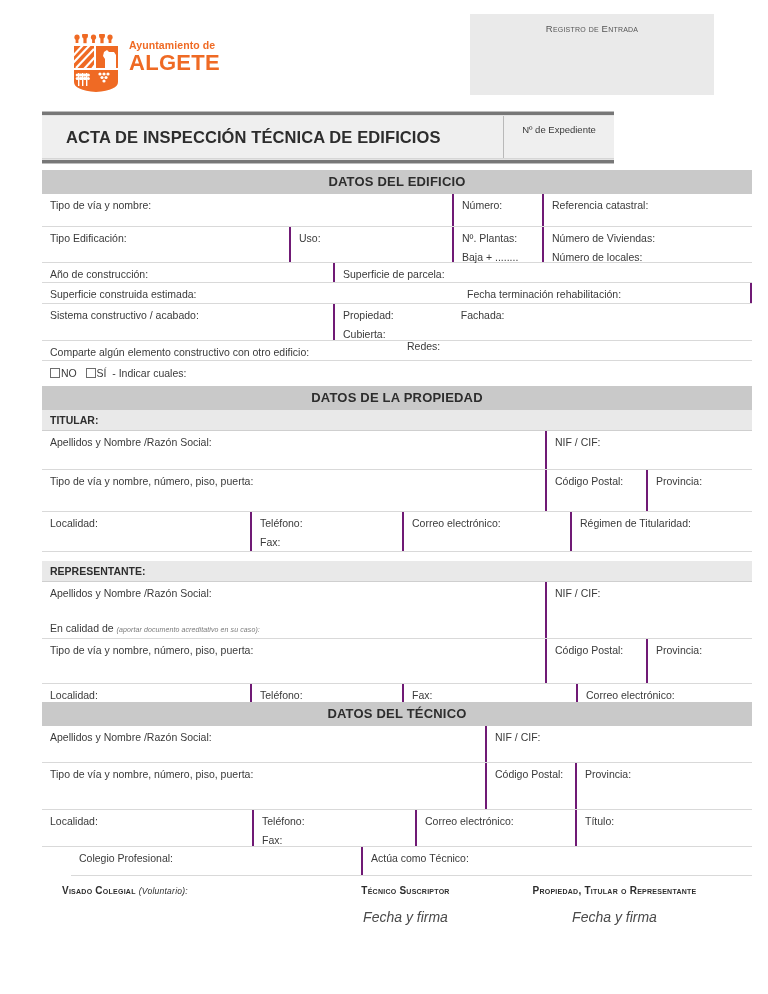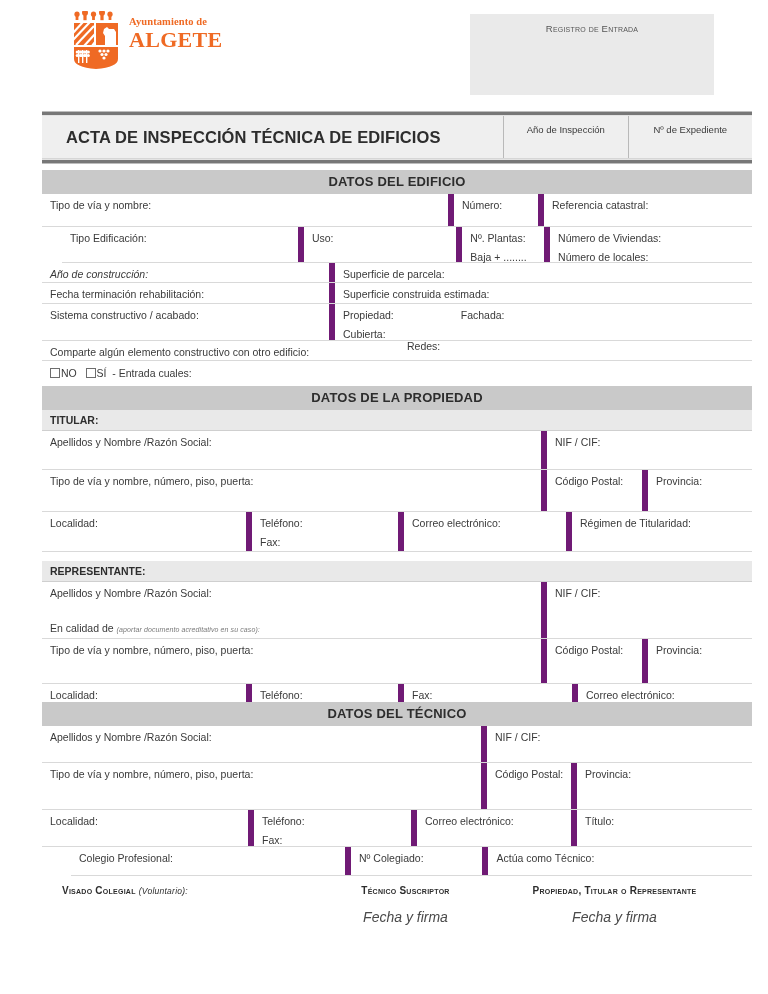--- a/index.html
+++ b/index.html
@@ -23,24 +23,23 @@
   }
 
   
   .header {
     position: relative;
     height: 100px;
   }
   .logo-block {
     position: absolute;
     left: 72px;
-    top: 11px;
+    top: 34px;
     display: flex;
     align-items: flex-start;
-    font-family: Liberation Serif, serif;
   }
   .crest {
     width: 48px;
     height: 58px;
     display: block;
   }
   .logo-text {
     margin-left: 9px;
     padding-top: 6px;
     line-height: 1;
@@ -77,21 +76,21 @@
     font-variant: small-caps;
     letter-spacing: .2px;
     color: #555;
   }
 
   
   .title-wrap {
     position: absolute;
     left: 42px;
     top: 111px;
-    width: 710px;
+    width: 572px;
   }
   .rule-top {
     height: 3px;
     background: #777;
     border-top: 1px solid #bdbdbd;
     border-bottom: 1px solid #e3e3e3;
   }
   .rule-bottom {
     height: 3px;
     background: #777;
@@ -153,21 +152,21 @@
     box-sizing: border-box;
   }
   .row.noline { border-bottom: none; }
   .cell {
     box-sizing: border-box;
     padding: 5px 0 0 8px;
     font-size: 10.5px;
     color: #3a3a3a;
     position: relative;
   }
-  .cell.vline { border-right: 6px solid #701a75; }
+  .cell.vline { border-right: 2px solid #701a75; }
   .cell .sub {
     display: block;
     margin-top: 7px;
   }
   .cell .inline2 {
     display: inline-block;
     margin-left: 64px;
   }
   .dotted {
     color: #8d8d8d;
@@ -293,23 +292,20 @@
 
     <div class="registro-box">
       <span class="registro-label">Registro de Entrada</span>
     </div>
   </div>
 
   <div class="title-wrap">
     <div class="rule-top"></div>
     <div class="title-row">
       <div class="title-main">ACTA DE INSPECCIÓN TÉCNICA DE EDIFICIOS</div>
-      <div class="title-cell divider">
-        <span>Año de Inspección</span>
-      </div>
       <div class="title-cell">
         <span>Nº de Expediente</span>
       </div>
     </div>
     <div class="rule-bottom"></div>
   </div>
 
   <div class="section" style="top:170px;">
     <div class="sec-head">DATOS DEL EDIFICIO</div>
 
@@ -318,52 +314,52 @@
         <span>Tipo de vía y nombre:</span>
       </div>
       <div class="cell vline" style="width:90px;">
         <span>Número:</span>
       </div>
       <div class="cell" style="width:208px;">
         <span>Referencia catastral:</span>
       </div>
     </div>
 
-    <div class="row" style="height:36px;margin-left:20px;">
+    <div class="row" style="height:36px;">
       <div class="cell vline" style="width:249px;">
         <span>Tipo Edificación:</span>
       </div>
       <div class="cell vline" style="width:163px;">
         <span>Uso:</span>
       </div>
       <div class="cell vline" style="width:90px;">
         <span>Nº. Plantas:</span>
         <span class="sub">Baja + ........</span>
       </div>
       <div class="cell" style="width:208px;">
         <span>Número de Viviendas:</span>
         <span class="sub">Número de  locales:</span>
       </div>
     </div>
 
     <div class="row" style="height:20px;">
-      <div class="cell vline" style="width:293px;font-style:italic;">
+      <div class="cell vline" style="width:293px;">
         <span>Año de construcción:</span>
       </div>
       <div class="cell" style="width:417px;">
         <span>Superficie de parcela:</span>
       </div>
     </div>
 
     <div class="row" style="height:21px;">
+      <div class="cell" style="width:417px;">
+        <span>Superficie construida estimada:</span>
+      </div>
       <div class="cell vline" style="width:293px;">
         <span>Fecha terminación rehabilitación:</span>
-      </div>
-      <div class="cell" style="width:417px;">
-        <span>Superficie construida estimada:</span>
       </div>
     </div>
 
     <div class="row" style="height:37px;">
       <div class="cell vline" style="width:293px;">
         <span>Sistema constructivo / acabado:</span>
       </div>
       <div class="cell" style="width:417px;">
         <span>Propiedad:</span>
         <span class="inline2">Fachada:</span>
@@ -375,21 +371,21 @@
     <div class="row" style="height:20px;">
       <div class="cell" style="width:710px;">
         <span>Comparte algún elemento constructivo con otro edificio:</span>
       </div>
     </div>
 
     <div class="row noline" style="height:24px;">
       <div class="cell" style="width:710px;padding-top:6px;">
         <span class="chk"></span><span>NO</span>
         &nbsp;&nbsp;<span class="chk"></span><span>SÍ</span>
-        &nbsp;<span>-  Entrada cuales:</span>
+        &nbsp;<span>-  Indicar cuales:</span>
         <span class="dotted">………………………………………………………………………………………………………………………………………</span>
       </div>
     </div>
   </div>
 
   <div class="section" style="top:386px;">
     <div class="sec-head">DATOS DE LA PROPIEDAD</div>
     <div class="sub-head">TITULAR:</div>
 
     <div class="row" style="height:39px;">
@@ -513,23 +509,20 @@
       </div>
       <div class="cell" style="width:175px;">
         <span>Título:</span>
       </div>
     </div>
 
     <div class="row" style="height:29px;margin-left:29px;">
       <div class="cell vline" style="width:292px;">
         <span>Colegio Profesional:</span>
       </div>
-      <div class="cell vline" style="width:143px;">
-        <span>Nº Colegiado:</span>
-      </div>
       <div class="cell" style="width:275px;">
         <span>Actúa como Técnico:</span>
       </div>
     </div>
   </div>
 
   <div class="signs" style="top:885px;">
     <div class="sign-col" style="width:292px;padding-left:20px;text-align:left;">
       <span class="sign-title"><span>Visado Colegial</span> <span class="vol">(Voluntario):</span></span>
     </div>

